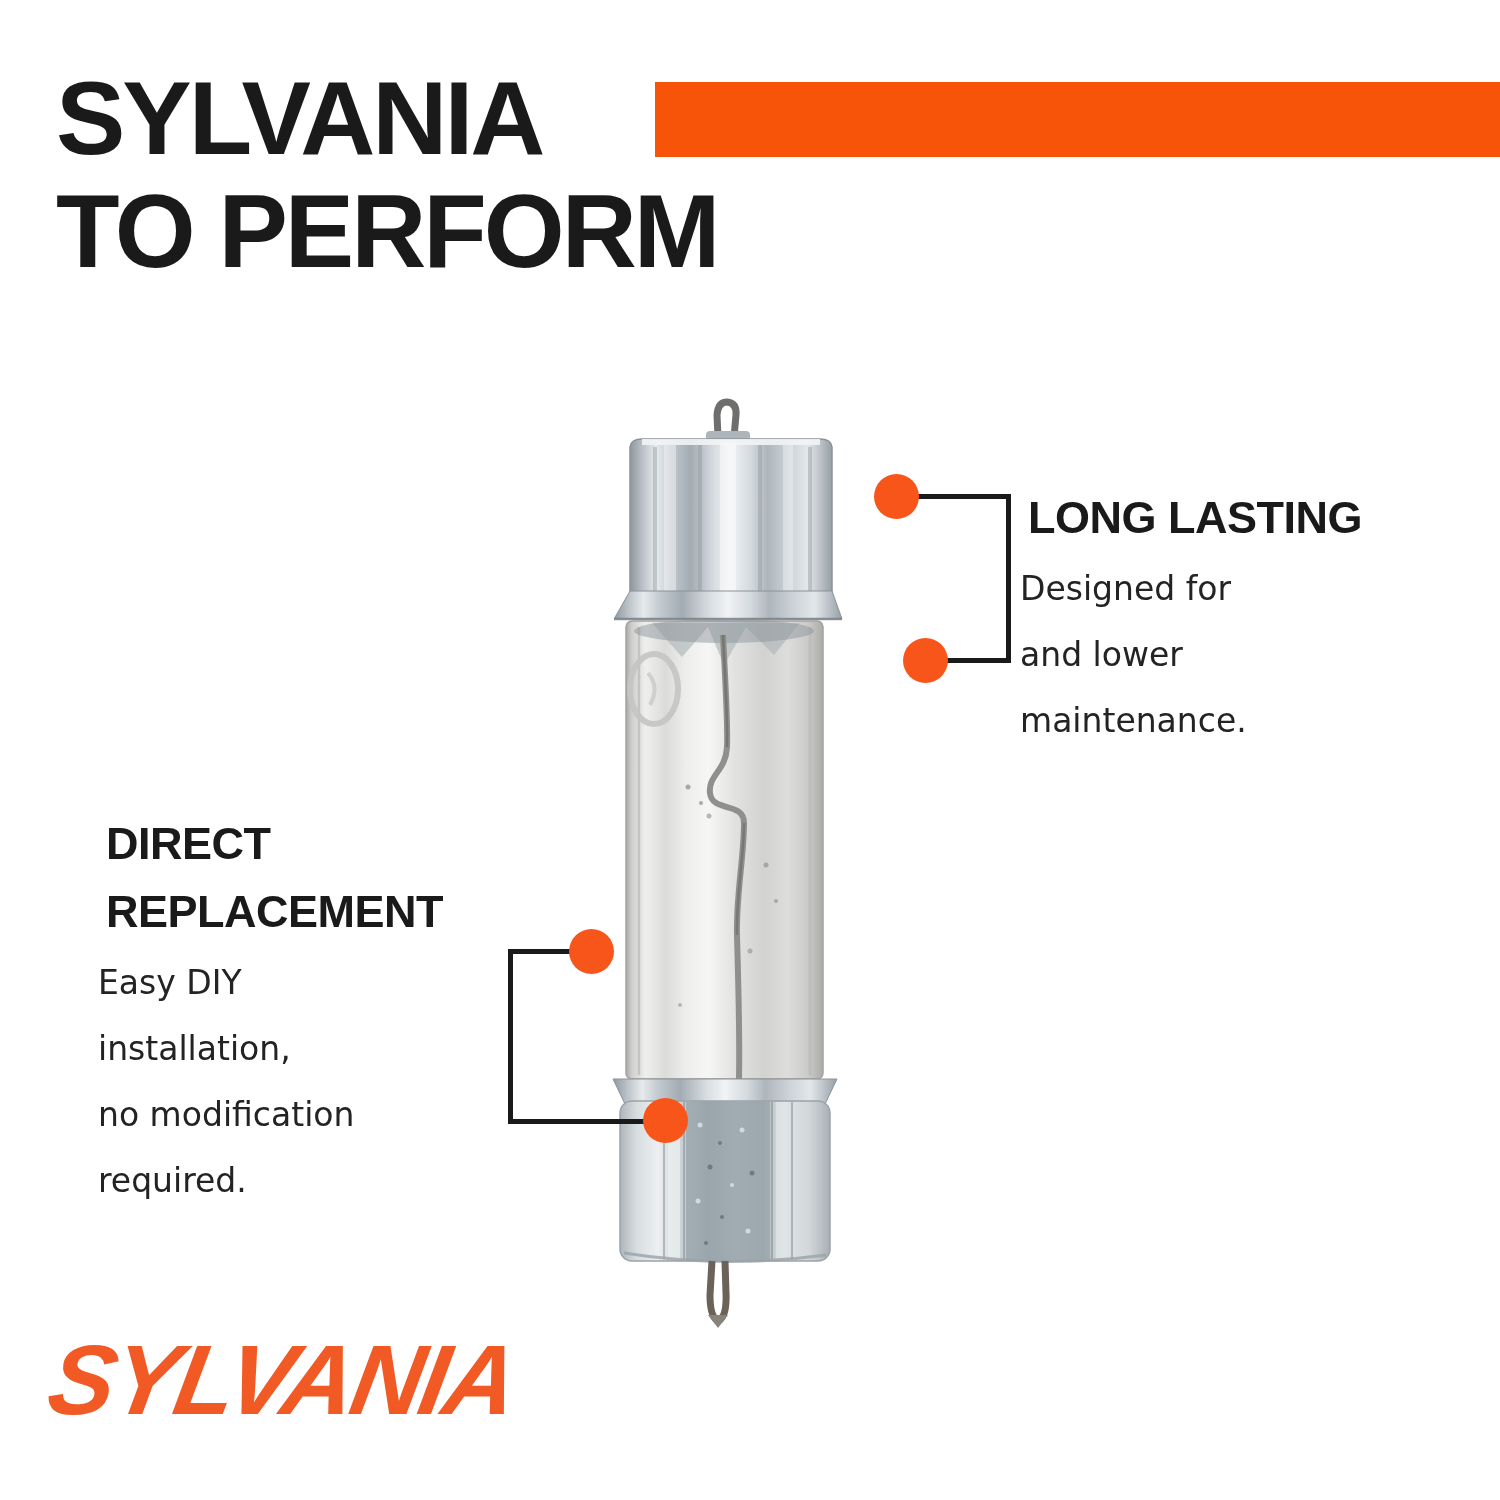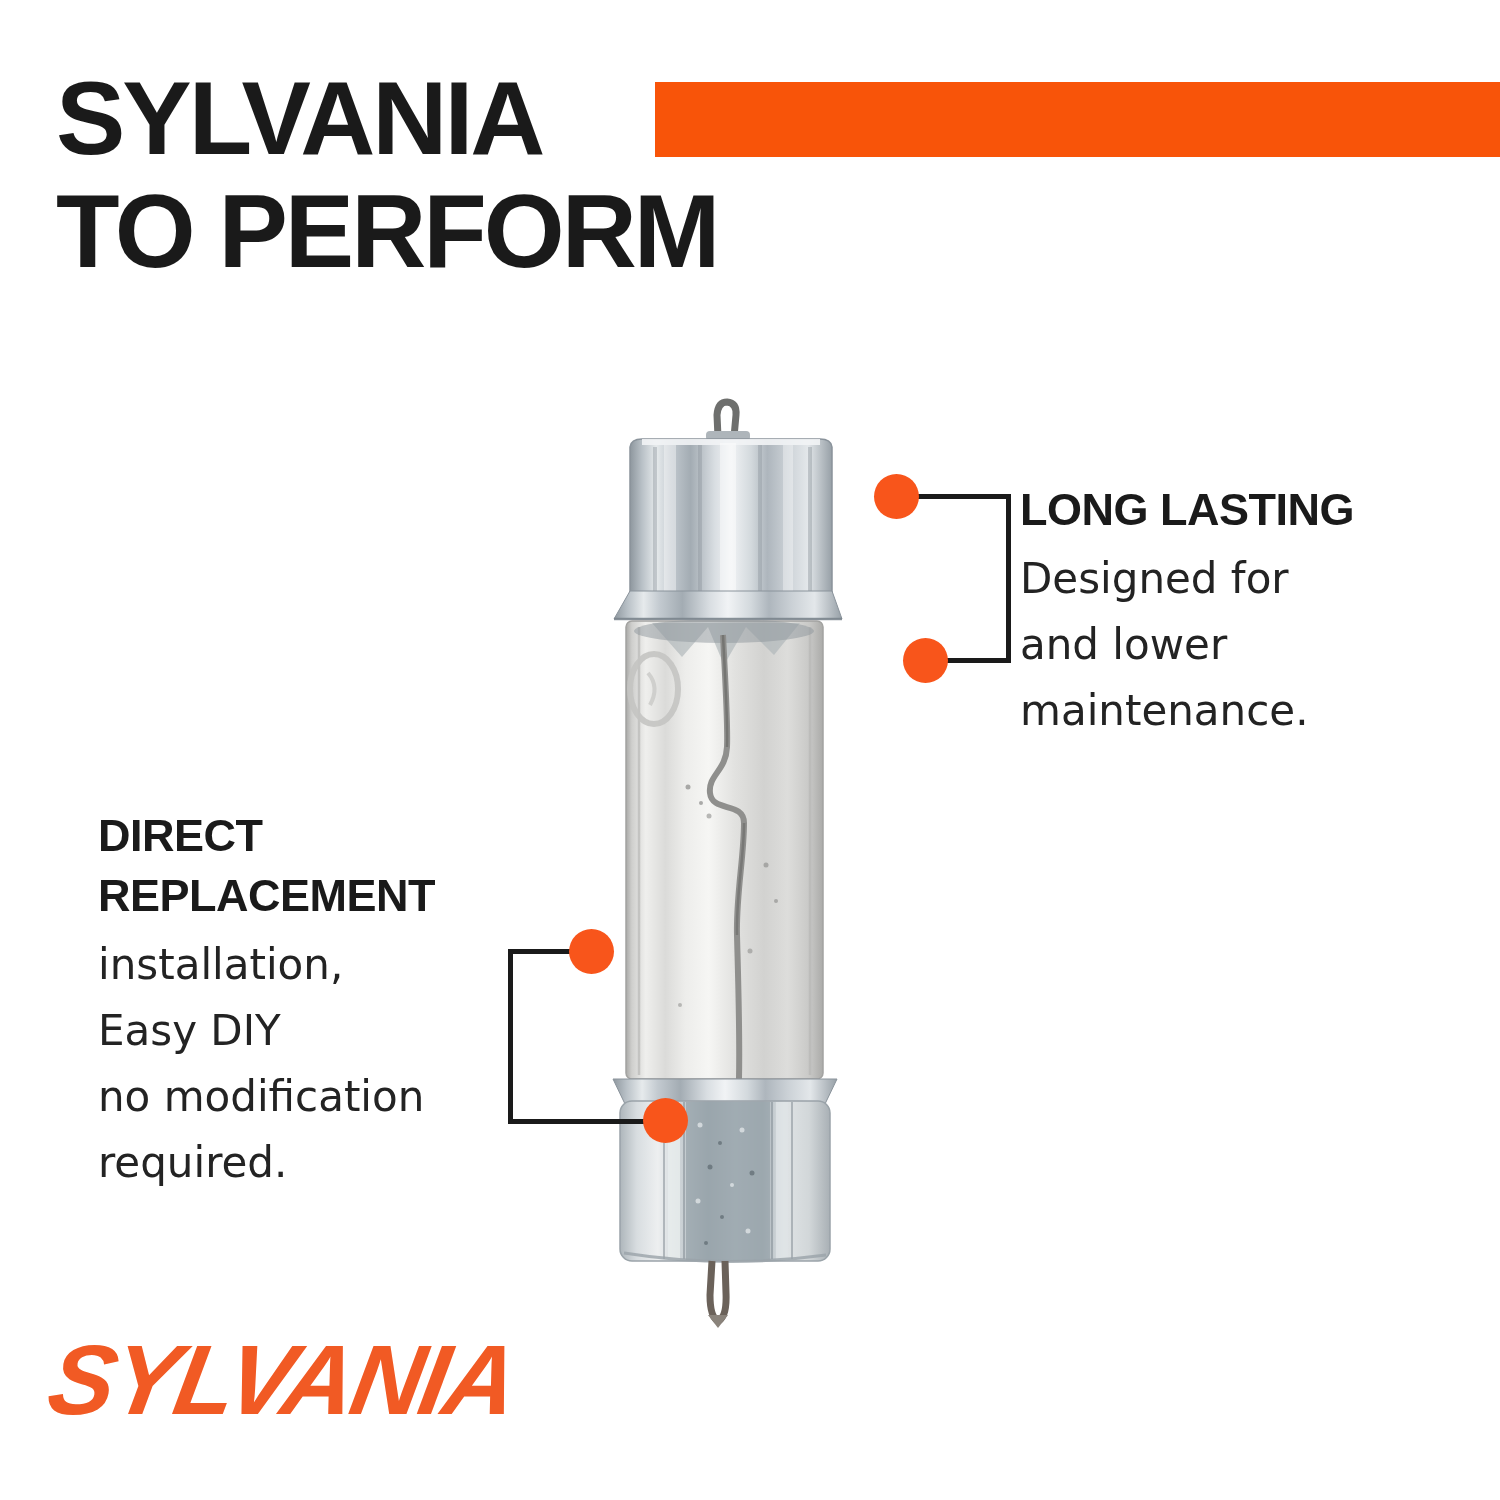--- a/index.html
+++ b/index.html
@@ -18,26 +18,26 @@
     white-space:nowrap;
   }
   .accent-bar{
     left:655px;top:82px;width:845px;height:75px;z-index:1;
     background:var(--bar,#F85409);
   }
 
   
   .callout{z-index:4;color:var(--body,#232323);}
   .callout h3{
-    margin:0;font-size:45px;line-height:60px;font-weight:700;
+    margin:8px;font-size:45px;line-height:60px;font-weight:700;
     letter-spacing:-0.5px;color:var(--heading,#1a1a1a);white-space:nowrap;
     font-family:"Liberation Sans", sans-serif;
   }
   .callout p{
-    margin:0;font-size:42px;line-height:66px;font-weight:400;
+    margin:0;font-size:33px;line-height:66px;font-weight:400;
     font-family:"DejaVu Sans", sans-serif;white-space:nowrap;
   }
   .callout-right{left:1020px;top:480px;}
   .callout-left{left:98px;top:806px;}
   .callout-left h3{display:block;}
   .callout p:first-of-type{margin-top:6px;}
 
   
   .cline{background:var(--line,#1a1a1a);z-index:2;}
   .cdot{
@@ -200,19 +200,19 @@
 <div class="abs callout callout-right">
   <h3>LONG LASTING</h3>
   <p>Designed for</p>
   <p>and lower</p>
   <p>maintenance.</p>
 </div>
 
 <div class="abs callout callout-left">
   <h3>DIRECT</h3>
   <h3>REPLACEMENT</h3>
+  <p>Easy DIY</p>
   <p>installation,</p>
-  <p>Easy DIY</p>
   <p>no modification</p>
   <p>required.</p>
 </div>
 
 <div class="abs logo">SYLVANIA</div>
 
 </body></html>

